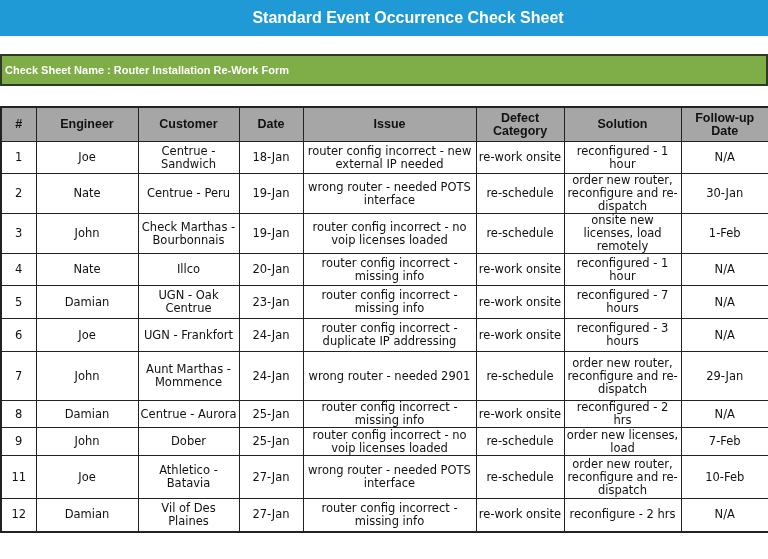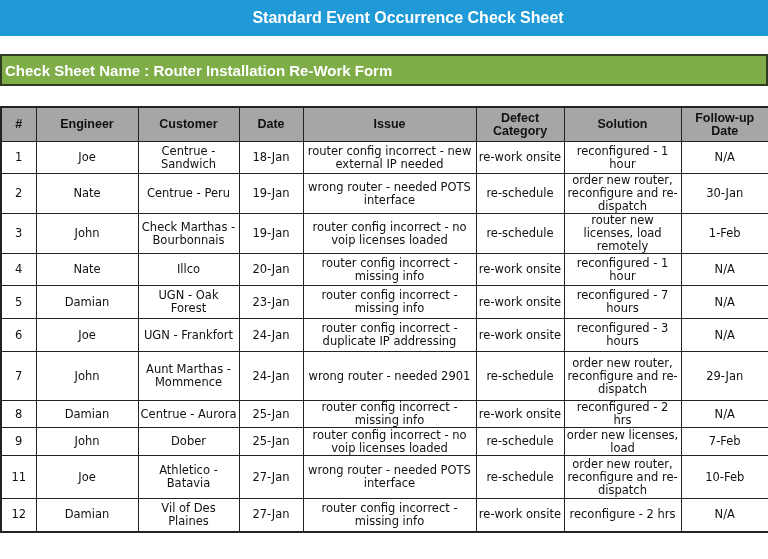--- a/index.html
+++ b/index.html
@@ -5,21 +5,21 @@
   html, body { margin: 0; padding: 0; background: #ffffff; }
   body { width: 768px; height: 559px; overflow: hidden; position: relative; font-family: "Liberation Sans", sans-serif; }
   .title-bar {
     position: absolute; left: 0; top: 0; width: 768px; height: 36px;
     background: #1f9ad6; color: #ffffff; font-weight: bold; font-size: 16px;
     display: flex; align-items: center; justify-content: center; padding-left: 24px;
   }
   .sheet-name-bar {
     position: absolute; left: 0; top: 54px; width: 764px; height: 32px;
     background: #7fad48; border: 2px solid #2f3a22; color: #ffffff;
-    font-weight: bold; font-size: 15px; display: flex; align-items: center;
+    font-weight: bold; font-size: 11px; display: flex; align-items: center;
     padding-left: 3px; box-sizing: border-box; width: 768px;
   }
   table.check {
     position: absolute; left: 0; top: 106px; width: 768px;
     border-collapse: collapse; table-layout: fixed;
     font-family: "DejaVu Sans", sans-serif; font-size: 11.5px; color: #111;
   }
   table.check th, table.check td {
     border: 1px solid #222; text-align: center; vertical-align: middle;
     padding: 0 2px; line-height: 13px; overflow: hidden;
@@ -80,37 +80,37 @@
         <td>order new router, reconfigure and re-dispatch</td>
         <td>30-Jan</td>
       </tr>
       <tr style="height: 38px;">
         <td>3</td>
         <td>John</td>
         <td>Check Marthas - Bourbonnais</td>
         <td>19-Jan</td>
         <td>router config incorrect - no voip licenses loaded</td>
         <td>re-schedule</td>
-        <td>router new licenses, load remotely</td>
+        <td>onsite new licenses, load remotely</td>
         <td>1-Feb</td>
       </tr>
       <tr style="height: 32px;">
         <td>4</td>
         <td>Nate</td>
         <td>Illco</td>
         <td>20-Jan</td>
         <td>router config incorrect - missing info</td>
         <td>re-work onsite</td>
         <td>reconfigured - 1 hour</td>
         <td>N/A</td>
       </tr>
       <tr style="height: 33px;">
         <td>5</td>
         <td>Damian</td>
-        <td>UGN - Oak Forest</td>
+        <td>UGN - Oak Centrue</td>
         <td>23-Jan</td>
         <td>router config incorrect - missing info</td>
         <td>re-work onsite</td>
         <td>reconfigured - 7 hours</td>
         <td>N/A</td>
       </tr>
       <tr style="height: 33px;">
         <td>6</td>
         <td>Joe</td>
         <td>UGN - Frankfort</td>

